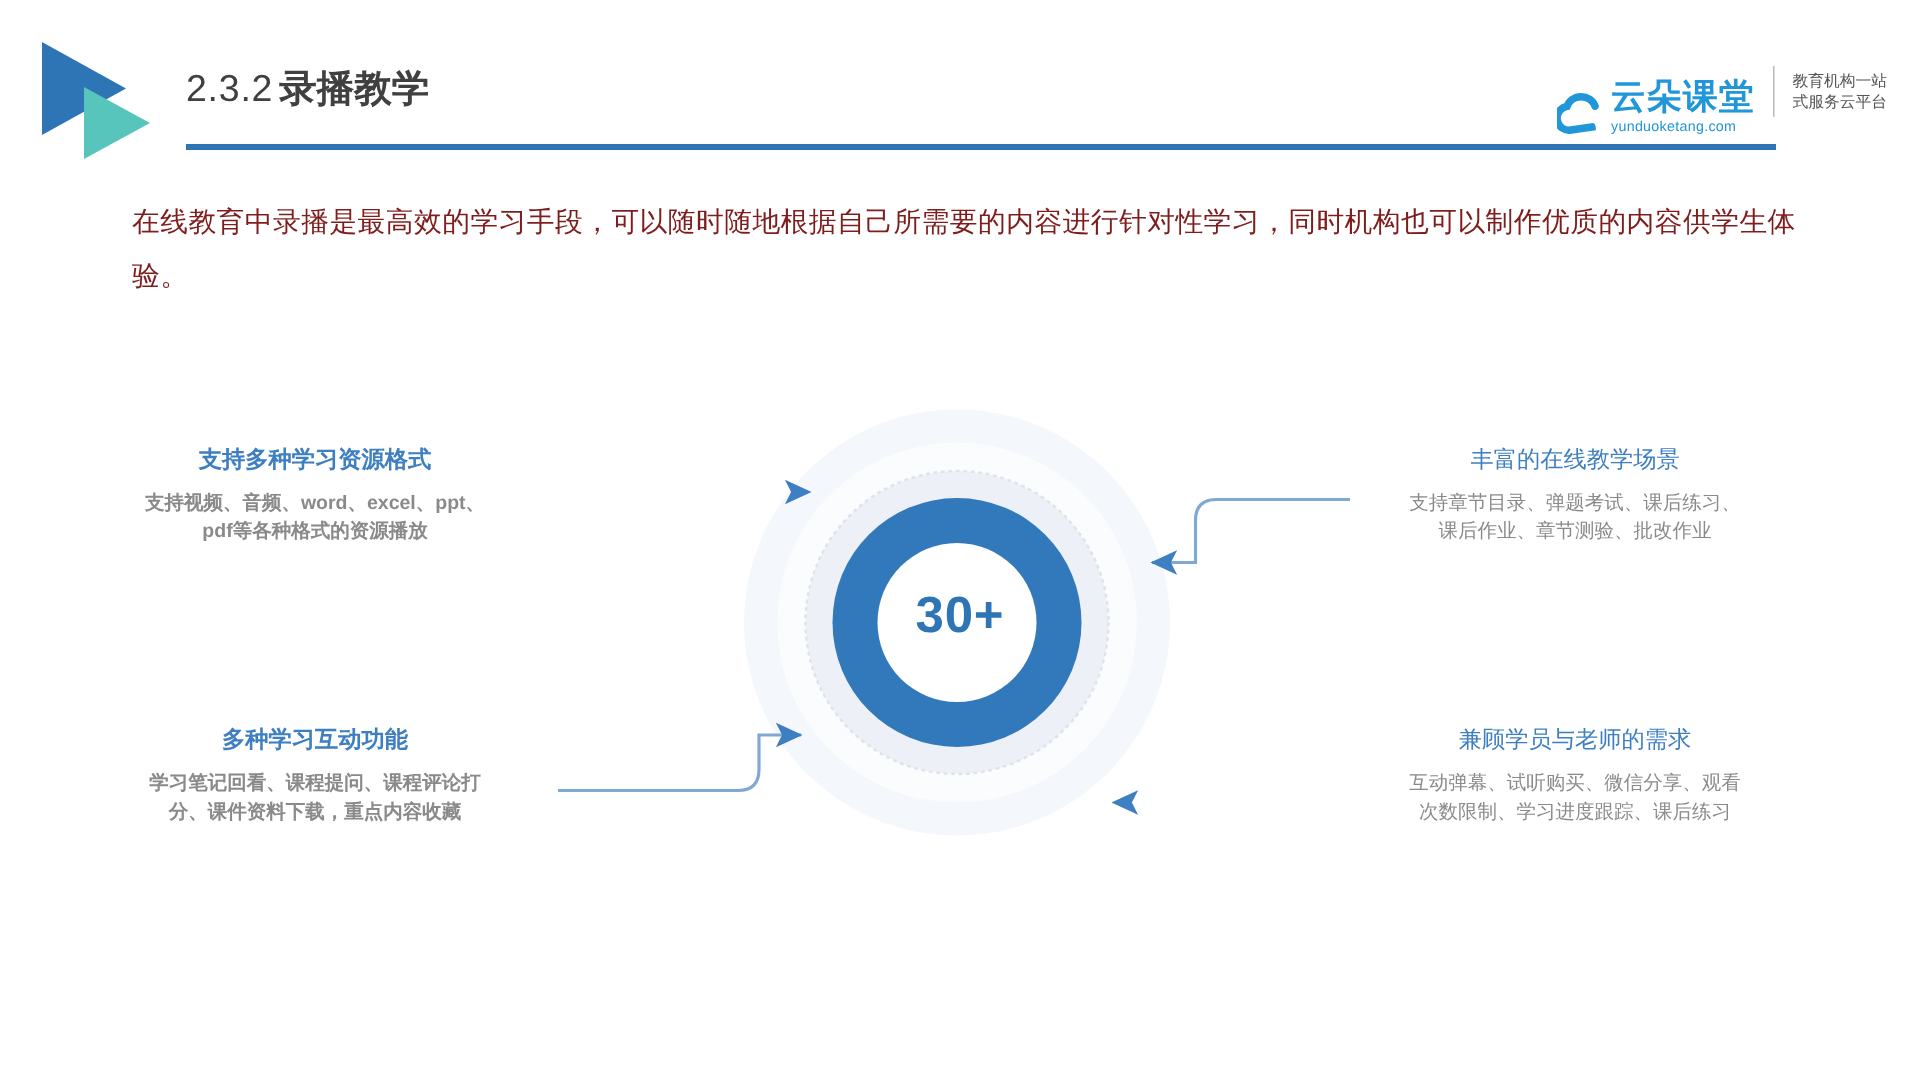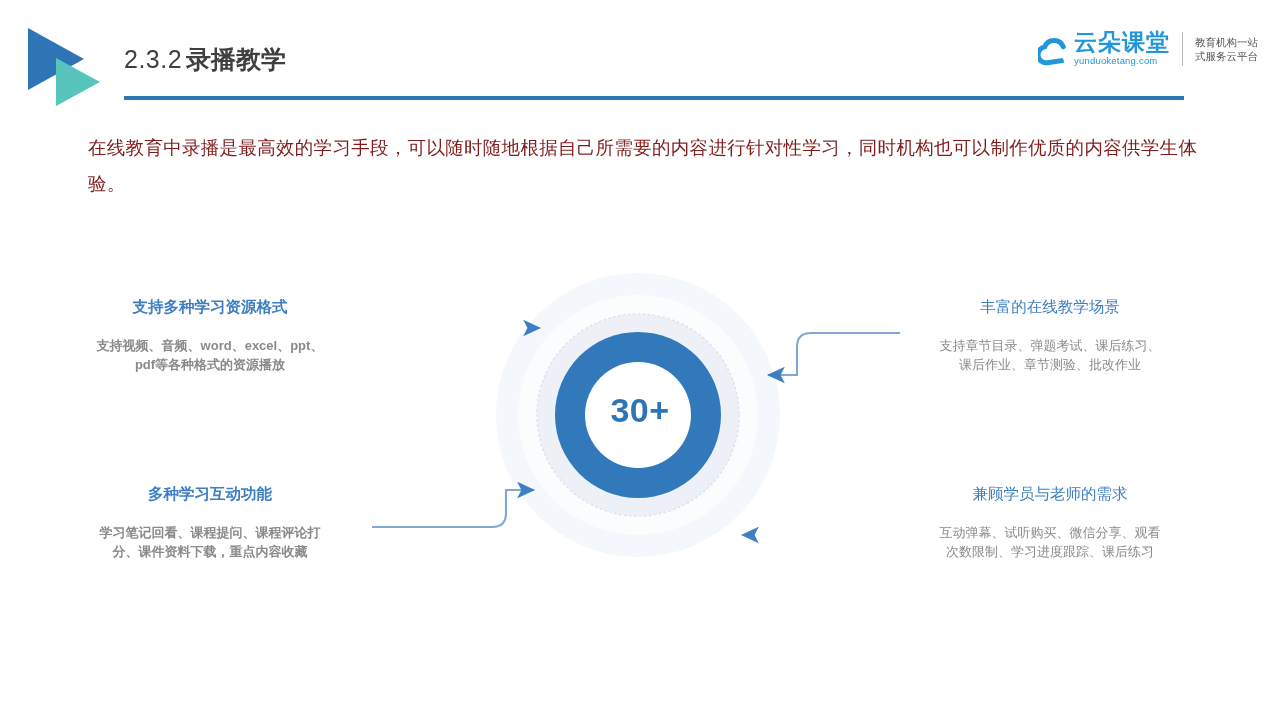--- a/index.html
+++ b/index.html
@@ -72,21 +72,22 @@
   }
   #brand-logo { display: flex; align-items: flex-end; gap: 2px; }
   #cloud-icon { position: relative; width: 34px; height: 30px; }
   #brand-names { display: flex; flex-direction: column; align-items: flex-start; }
   #brand-cn {
     font-size: 23px;
     font-weight: bold;
     color: #2196D8;
     letter-spacing: 1px;
     line-height: 24px;
-    font-family: Liberation Sans, sans-serif;
+    font-family: Liberation Mono, monospace;
+    margin-top: 24px;
   }
   #brand-en {
     font-size: 9.5px;
     color: #2196D8;
     letter-spacing: .2px;
     line-height: 12px;
     margin-top: 1px;
   }
   #brand-divider {
     width: 1px; height: 34px;
@@ -126,21 +127,21 @@
   .feature-title {
     font-size: 15.5px;
     color: #3E7FC1;
     line-height: 22px;
     white-space: nowrap;
   }
   .feature-desc {
     font-size: 13px;
     color: #8A8A8A;
     line-height: 19px;
-    margin-top: 18px;
+    margin-top: 7px;
     white-space: pre-line;
   }
   .feature.left { text-align: center; font-weight: bold; }
   .feature.right { text-align: center; }
 
   #feat-tl { left: 60px;  top: 46px; }
   #feat-bl { left: 60px;  top: 233px; }
   #feat-tr { left: 900px; top: 46px; }
   #feat-br { left: 900px; top: 233px; }
 

